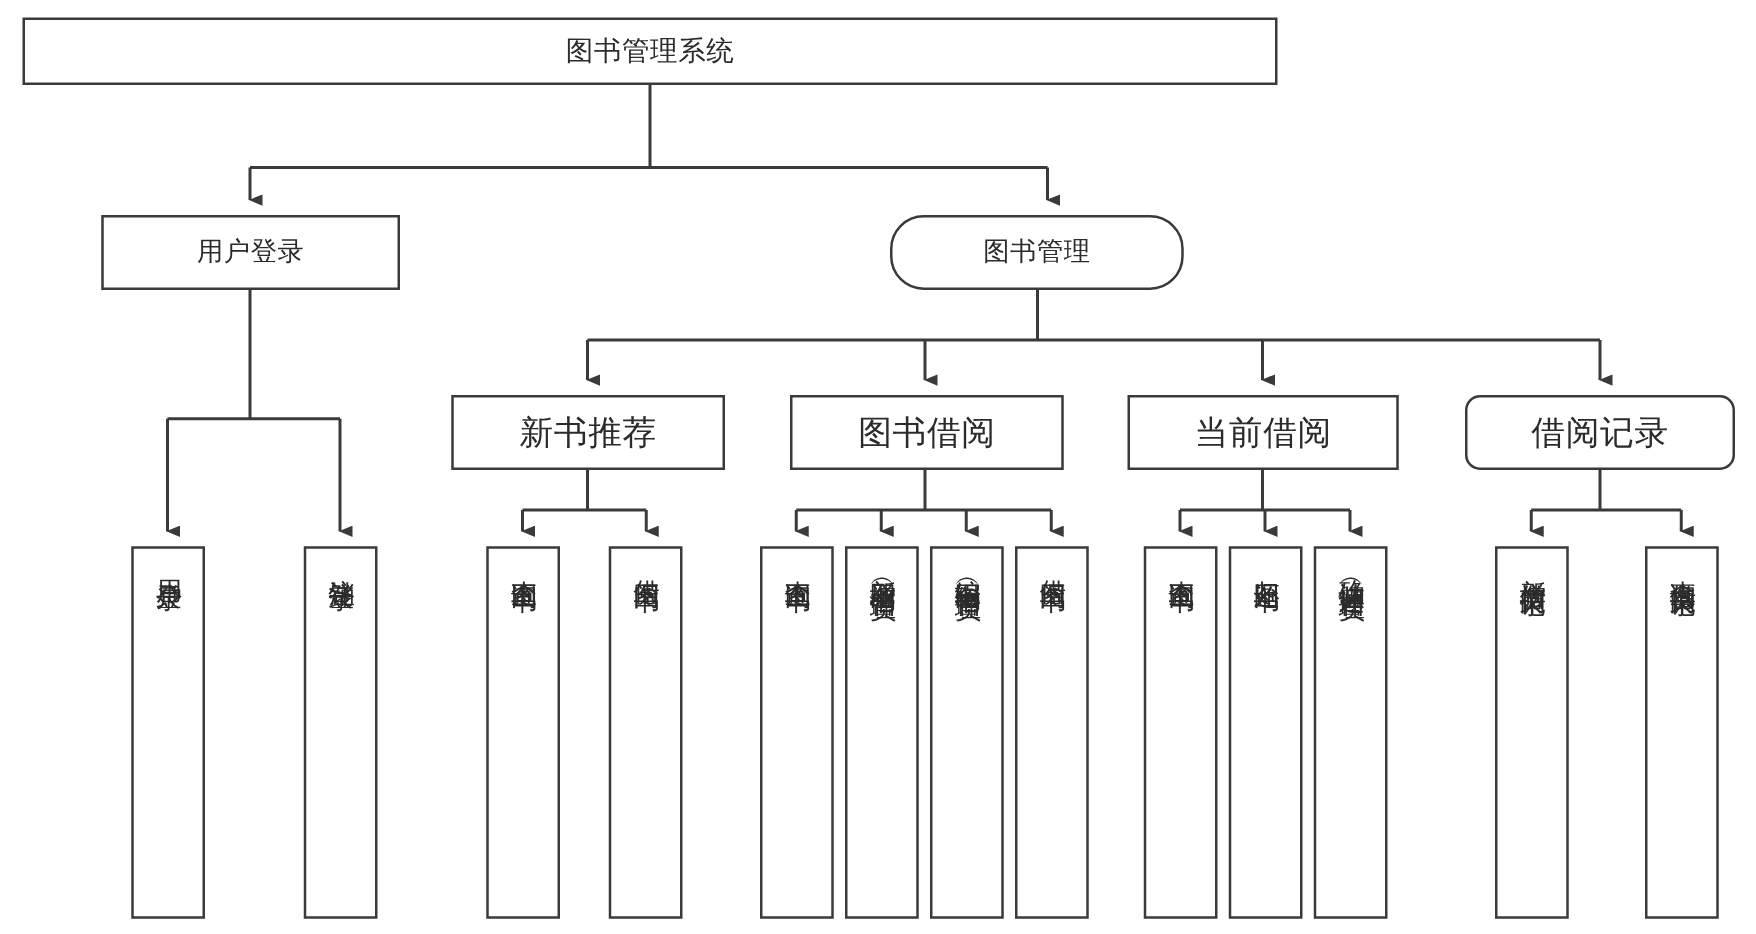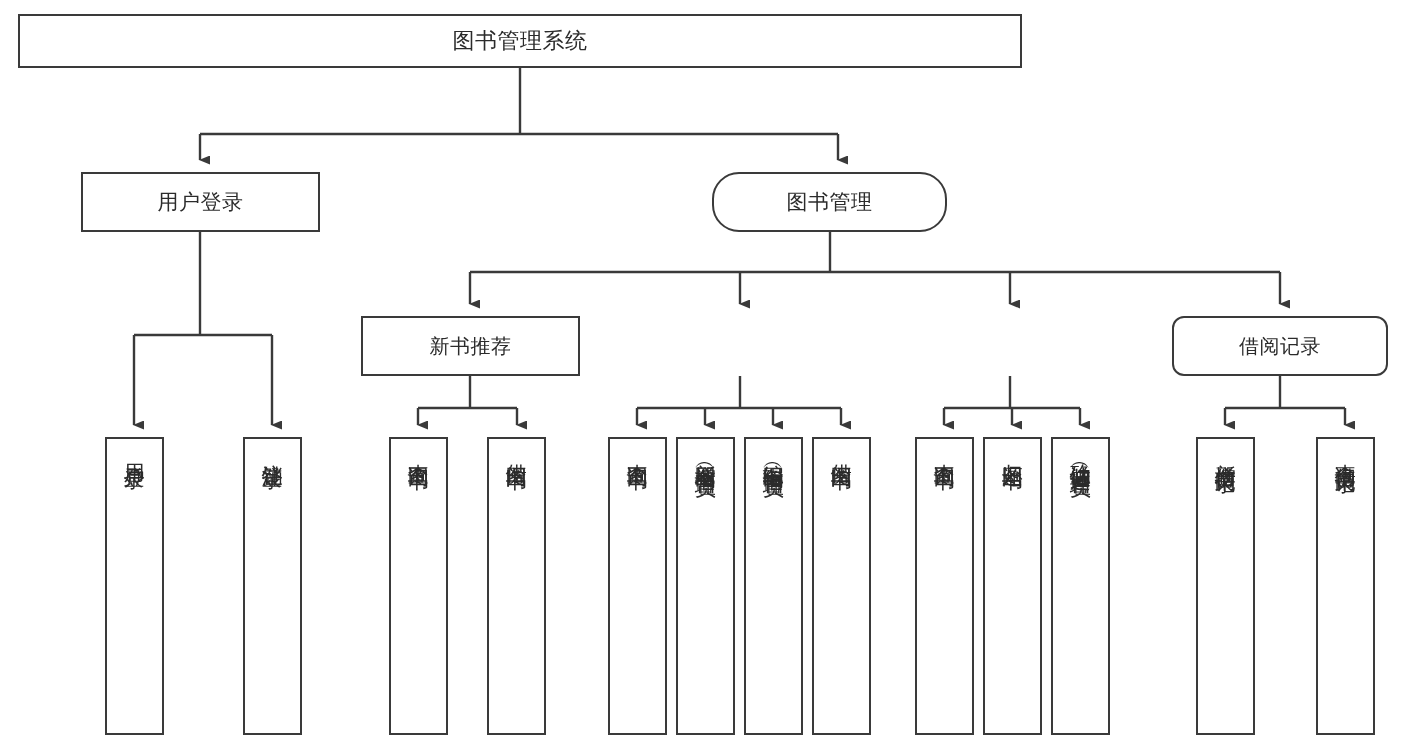--- a/index.html
+++ b/index.html
@@ -44,21 +44,21 @@
   .node-label {
     font-size: 21px;
     line-height: 1.12;
     letter-spacing: 0.5px;
     color: #2b2b2b;
     white-space: nowrap;
     text-align: center;
   }
   .node.level-0 .node-label { font-size: 22px; }
   .node.level-1 .node-label { font-size: 21px; }
-  .node.level-2 .node-label { font-size: 20px; text-align: right; }
+  .node.level-2 .node-label { font-size: 27px; text-align: right; }
 
   
   .node.vertical {
     align-items: flex-start;
     padding-top: 8px;
   }
   .node.vertical .node-label {
     writing-mode: vertical-rl;
     text-orientation: upright;
     font-size: 21px;
@@ -140,21 +140,27 @@
   </div>
 
   <div class="node level-1" style="left:712px; top:172px; width:235px; height:60px;border-radius:27px;">
     <span class="node-label">图书管理</span>
   </div>
 
   <div class="node level-2" style="left:361px; top:316px; width:219px; height:60px;">
     <span class="node-label">新书推荐</span>
   </div>
 
-
+  <div class="node level-2" style="left:632px; top:316px; width:219px; height:60px;">
+    <span class="node-label">图书借阅</span>
+  </div>
+
+  <div class="node level-2" style="left:902px; top:316px; width:217px; height:60px;">
+    <span class="node-label">当前借阅</span>
+  </div>
 
   <div class="node level-2" style="left:1172px; top:316px; width:216px; height:60px;border-radius:12px;">
     <span class="node-label">借阅记录</span>
   </div>
 
   <div class="node level-3 vertical" style="left:105px; top:437px; width:59px; height:298px;">
     <span class="node-label">用户登录</span>
   </div>
 
   <div class="node level-3 vertical" style="left:243px; top:437px; width:59px; height:298px;">

